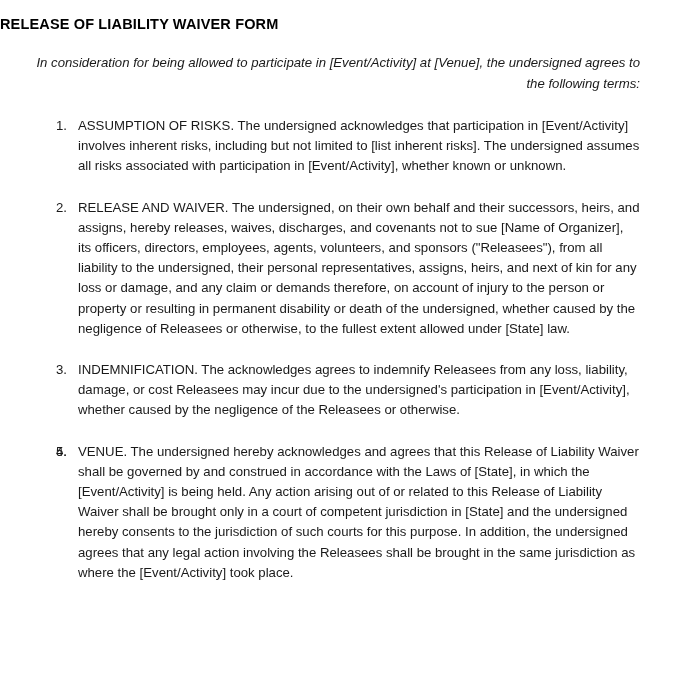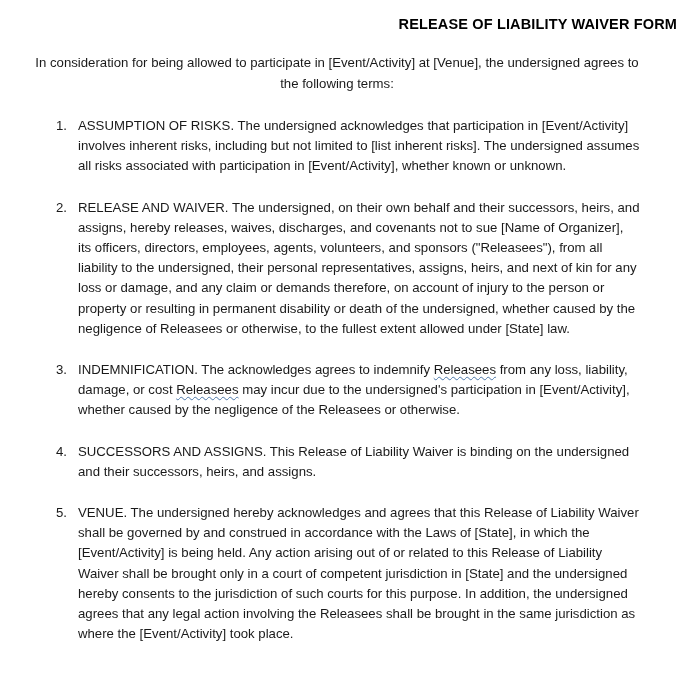--- a/index.html
+++ b/index.html
@@ -20,34 +20,35 @@
     width: 677px;
     height: 687px;
     background: #ffffff;
     overflow: hidden;
     box-sizing: border-box;
   }
 
   .doc-title {
     margin: 0;
     padding: 16px 0 0 0;
-    text-align: right;
+    text-align: left;
     font-size: 14.5px;
     font-weight: bold;
     letter-spacing: 0.15px;
     color: #000000;
   }
 
   .intro {
     margin: 0;
     padding: 21px 37px 0 34px;
     font-size: 13.2px;
     line-height: 20.5px;
-    text-align: center;
+    text-align: right;
     color: #1a1a1a;
+    font-style: italic;
   }
 
   .terms-list {
     margin: 0;
     padding: 0;
     list-style: none;
     counter-reset: term;
   }
 
   .term-item {
@@ -72,21 +73,20 @@
 
   
   .term-item.gap-1 { margin-top: 22px; }
   .term-item.gap-2 { margin-top: 21px; }
   .term-item.gap-3 { margin-top: 21px; }
   .term-item.gap-4 { margin-top: 21px; }
   .term-item.gap-5 { margin-top: 21px; }
 
   
   .squiggle {
-    text-decoration: underline;
     text-decoration-style: wavy;
     text-decoration-color: #4a76a8;
     text-decoration-thickness: 1px;
     text-underline-offset: 2px;
   }
 </style>
 </head>
 <body>
 
 <div class="page">
@@ -107,21 +107,20 @@
       <span>RELEASE AND WAIVER. The undersigned, on their own behalf and their successors, heirs, and assigns, hereby releases, waives, discharges, and covenants not to sue [Name of Organizer], its officers, directors, employees, agents, volunteers, and sponsors ("Releasees"), from all liability to the undersigned, their personal representatives, assigns, heirs, and next of kin for any loss or damage, and any claim or demands therefore, on account of injury to the person or property or resulting in permanent disability or death of the undersigned, whether caused by the negligence of Releasees or otherwise, to the fullest extent allowed under [State] law.</span>
     </li>
 
     <li class="term-item gap-3">
       <span class="marker">3.</span>
       <span><span>INDEMNIFICATION. The acknowledges agrees to indemnify </span><span class="squiggle">Releasees</span><span> from any loss, liability, damage, or cost </span><span class="squiggle">Releasees</span><span> may incur due to the undersigned's participation in [Event/Activity], whether caused by the negligence of the Releasees or otherwise.</span></span>
     </li>
 
     <li class="term-item gap-4">
       <span class="marker">4.</span>
-      <span>SUCCESSORS AND ASSIGNS. This Release of Liability Waiver is binding on the undersigned and their successors, heirs, and assigns.</span>
     </li>
 
     <li class="term-item gap-5">
       <span class="marker">5.</span>
       <span>VENUE. The undersigned hereby acknowledges and agrees that this Release of Liability Waiver shall be governed by and construed in accordance with the Laws of [State], in which the [Event/Activity] is being held. Any action arising out of or related to this Release of Liability Waiver shall be brought only in a court of competent jurisdiction in [State] and the undersigned hereby consents to the jurisdiction of such courts for this purpose. In addition, the undersigned agrees that any legal action involving the Releasees shall be brought in the same jurisdiction as where the [Event/Activity] took place.</span>
     </li>
 
   </ol>
 
 </div>

